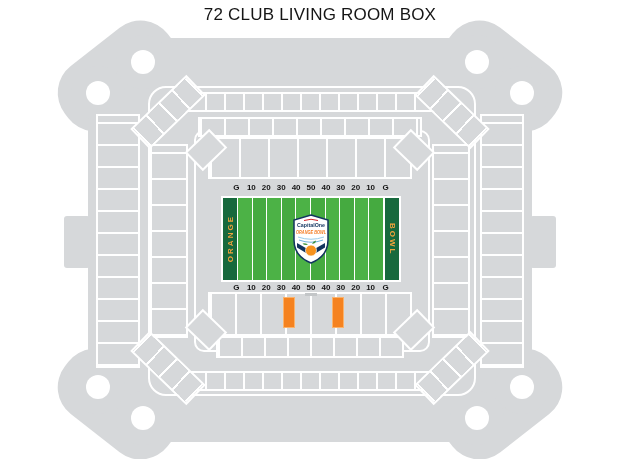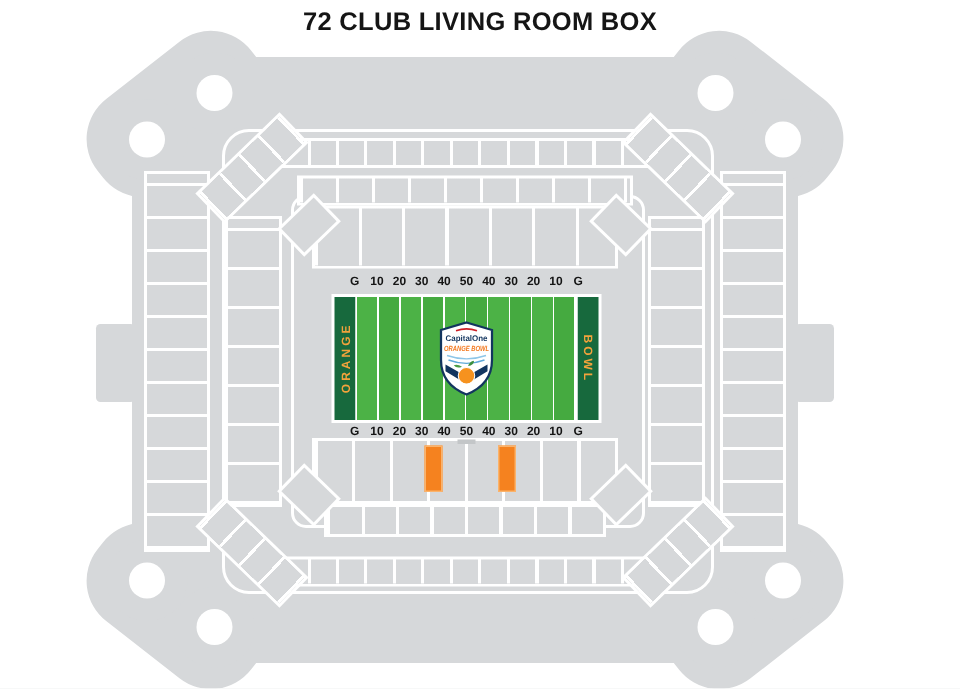--- a/index.html
+++ b/index.html
@@ -1,20 +1,20 @@
 <!DOCTYPE html>
 <html><head>
 <meta charset="utf-8">
 <style>
   html,body{margin:0;padding:0;background:#fff;}
   #stage{position:relative;width:640px;height:459px;background:#fff;overflow:hidden;
          font-family:"Liberation Sans",sans-serif;}
   
   #title{position:absolute;left:0;top:5px;width:100%;text-align:center;
-         font-size:17px;font-weight:bold;color:#151515;letter-spacing:.2px;}
+         font-size:17px;font-weight:normal;color:#151515;letter-spacing:.2px;}
   #body{position:absolute;left:88px;top:38px;width:444px;height:404px;background:#d6d8da;
         clip-path:polygon(15% 0,85% 0,100% 15%,100% 85%,85% 100%,15% 100%,0 85%,0 15%);}
   .blob{position:absolute;width:130px;height:74px;background:#d6d8da;border-radius:34px;}
   .donut{position:absolute;width:54px;height:54px;border-radius:50%;background:#d6d8da;}
   .donut::after{content:"";position:absolute;inset:15px;border-radius:50%;background:#fff;}
   .notch{position:absolute;width:26px;height:52px;background:#d6d8da;border-radius:3px;}
   .ring{position:absolute;border:2px solid #fff;border-radius:18px;pointer-events:none;}
   .band,.diag,.wedge{position:absolute;box-shadow:0 0 0 2px #fff;}
   .g19{background:repeating-linear-gradient(90deg,#fff 0 2px,#d6d8da 2px 19px);}
   .g23{background:repeating-linear-gradient(90deg,#fff 0 2px,#d6d8da 2px 23px);}

